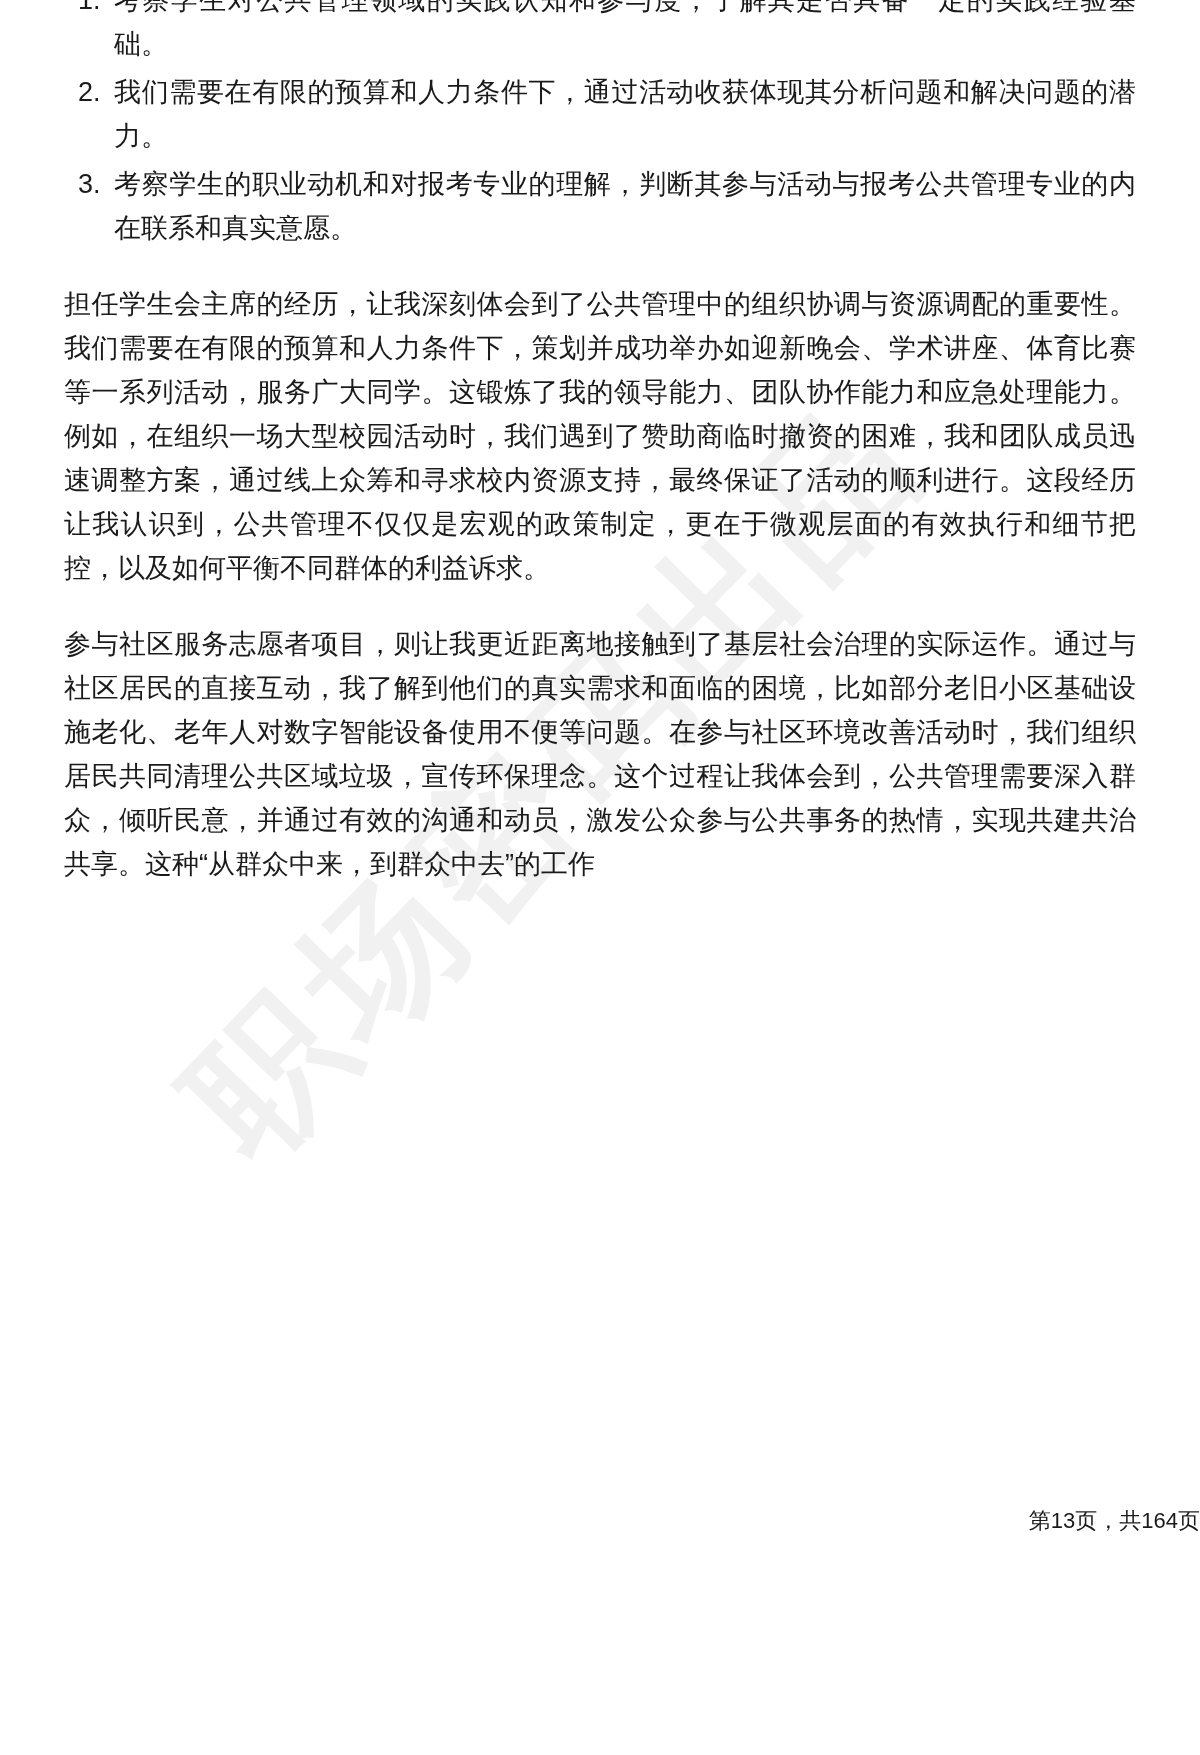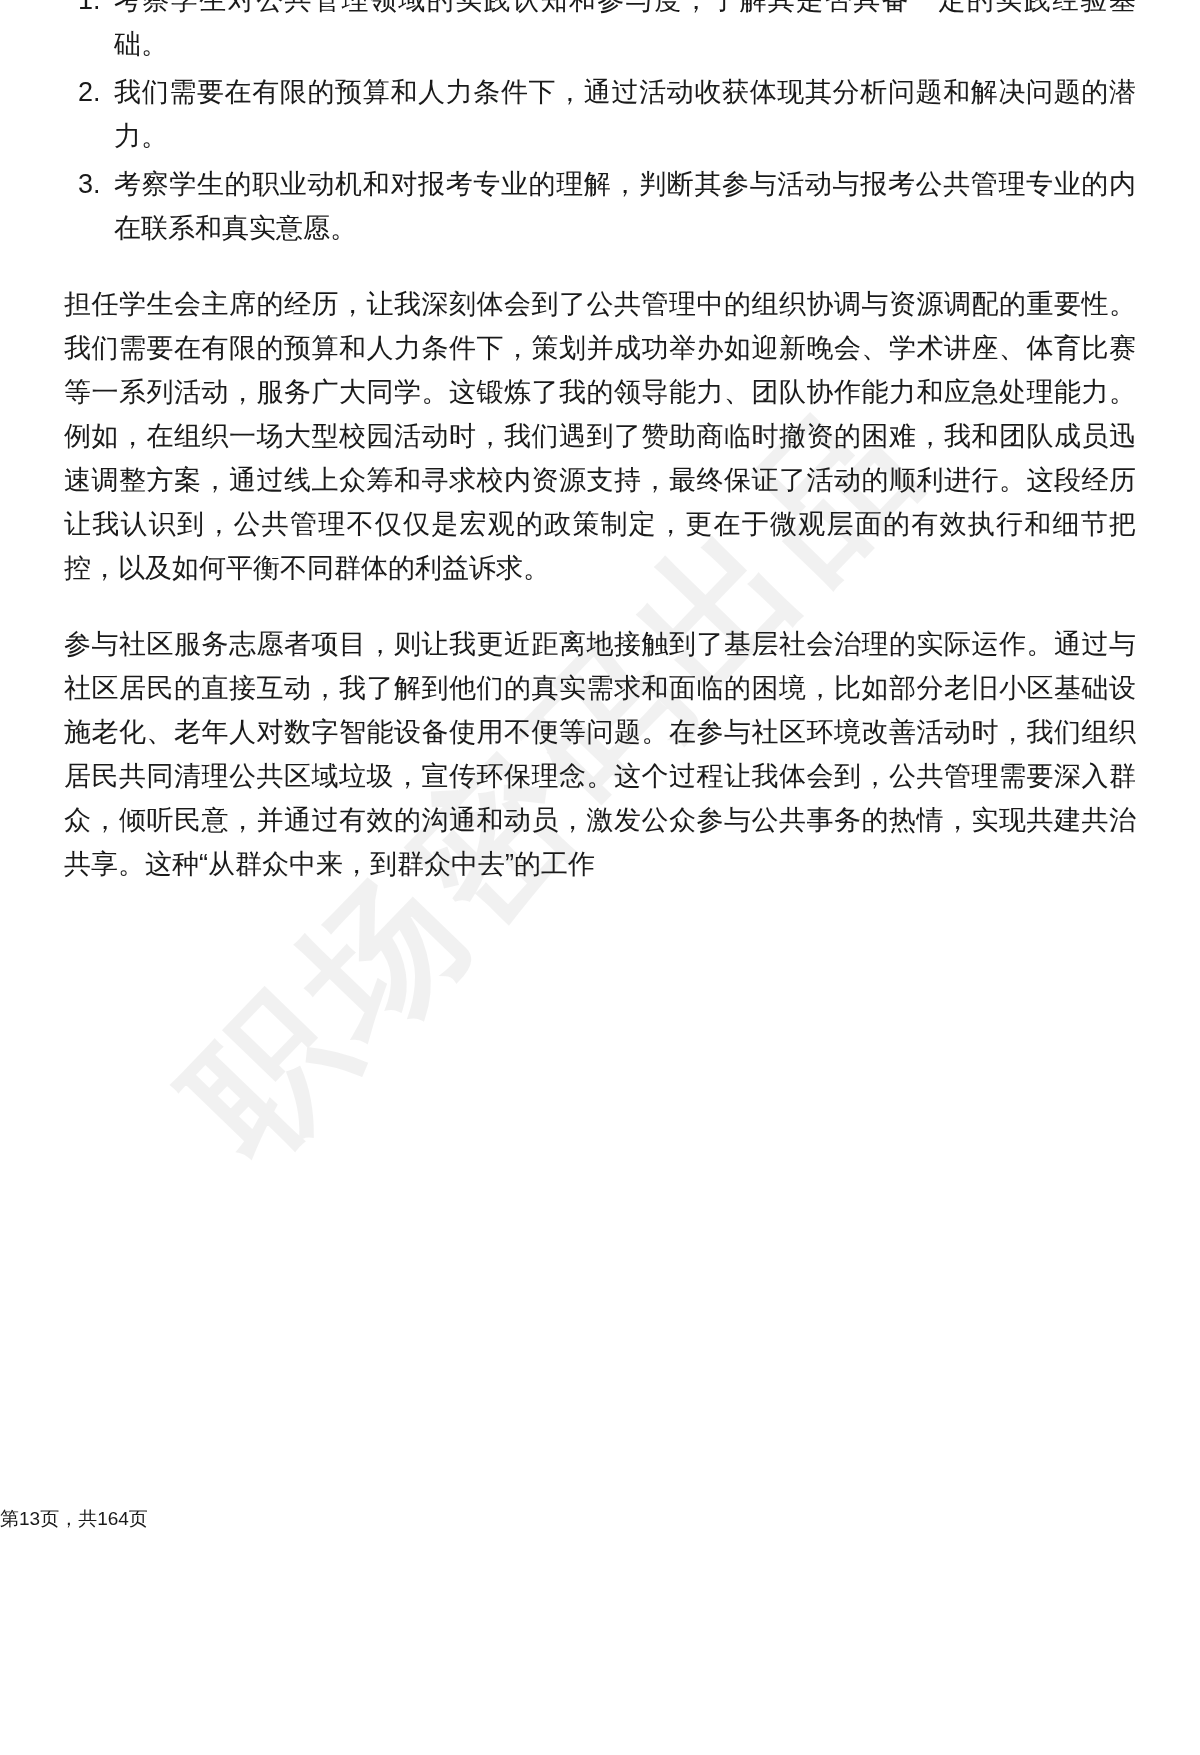--- a/index.html
+++ b/index.html
@@ -60,22 +60,22 @@
     }
     .para {
       margin-top: 32px;
       text-align: justify;
     }
     .footer {
       position: absolute;
       left: 0;
       right: 0;
       top: 1506px;
-      text-align: left;
-      font-size: 19px;
+      text-align: right;
+      font-size: 22px;
       color: #1a1a1a;
       z-index: 1;
     }
   </style>
 </head>
 <body>
 
 <div class="page">
 
   <div class="watermark">职场密码出品</div>

